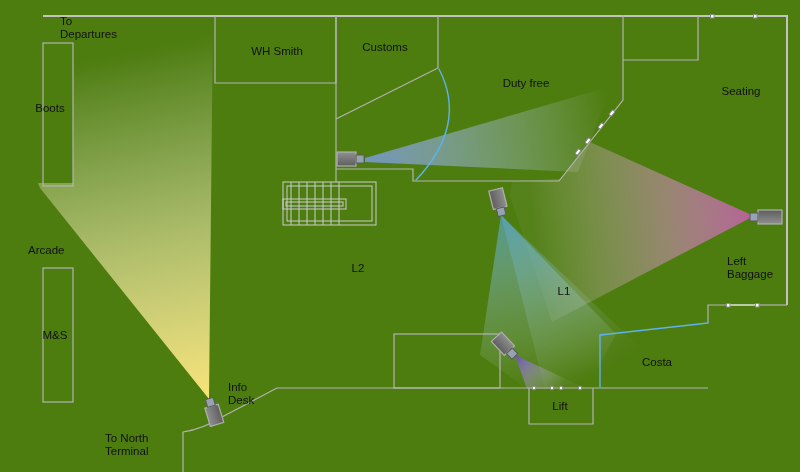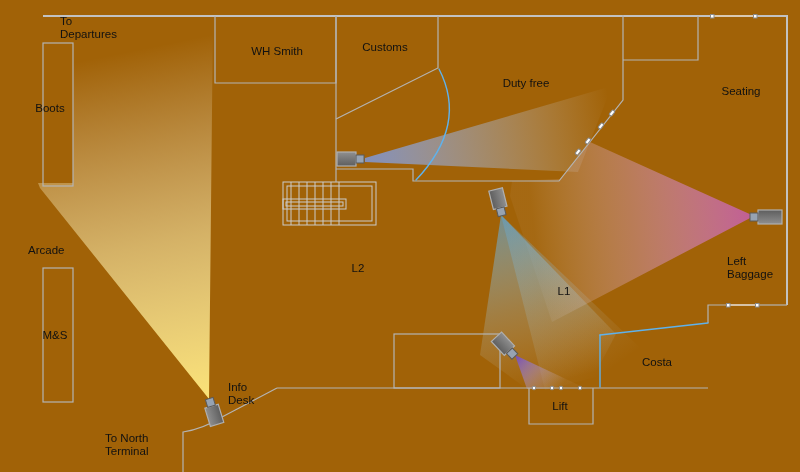--- a/index.html
+++ b/index.html
@@ -1,16 +1,16 @@
 <!DOCTYPE html>
 <html><head>
 <meta charset="utf-8">
 <style>
   html,body{margin:0;padding:0;background:#ffffff;}
-  .canvas{width:800px;height:472px;position:relative;background:#a16207;overflow:hidden;}
+  .canvas{width:800px;height:472px;position:relative;background:#4d7c0f;overflow:hidden;}
   svg{display:block;}
   .lbl{font-family:"Liberation Sans",sans-serif;font-size:11.5px;fill:#111111;}
   .wall{fill:none;stroke:#b4b4b4;stroke-width:1.2;}
   .wall-outer{fill:none;stroke:#c2c2c2;stroke-width:2;}
   .wall-faint{fill:none;stroke:#ececec;stroke-width:1.4;}
   .stair{fill:none;stroke:#cbcbcb;stroke-width:1;}
   .marker{fill:#ffffff;stroke:#8a8a8a;stroke-width:1;}
   .cam-body{stroke:#b0b0b0;stroke-width:1.2;}
   .cam-lens{fill:#97a3b2;stroke:#5a5a5a;stroke-width:1;}
   .accent{fill:none;stroke-width:1.4;stroke-linecap:round;}

